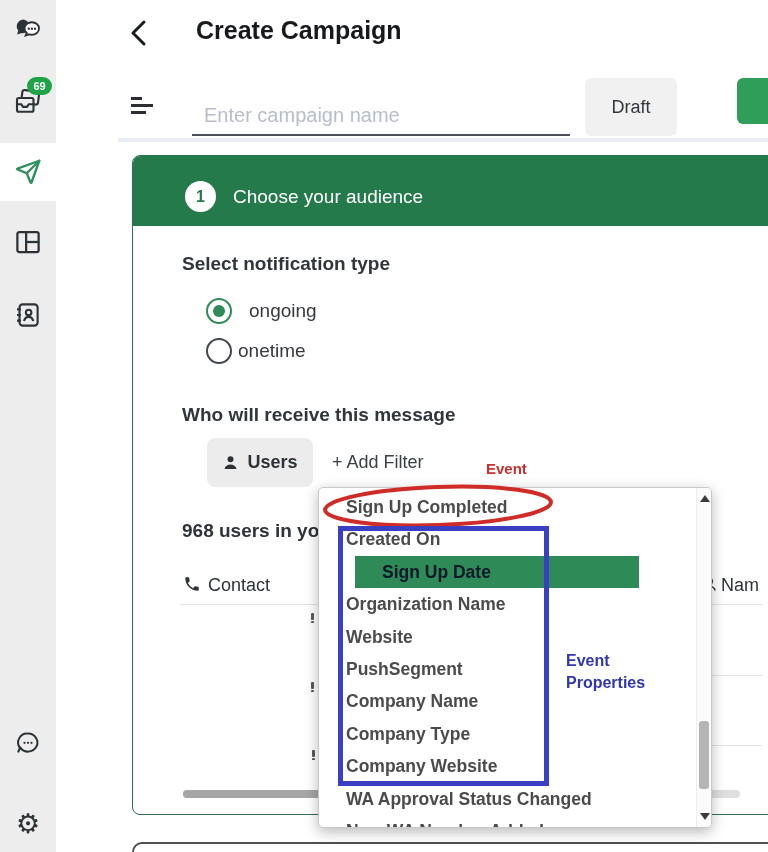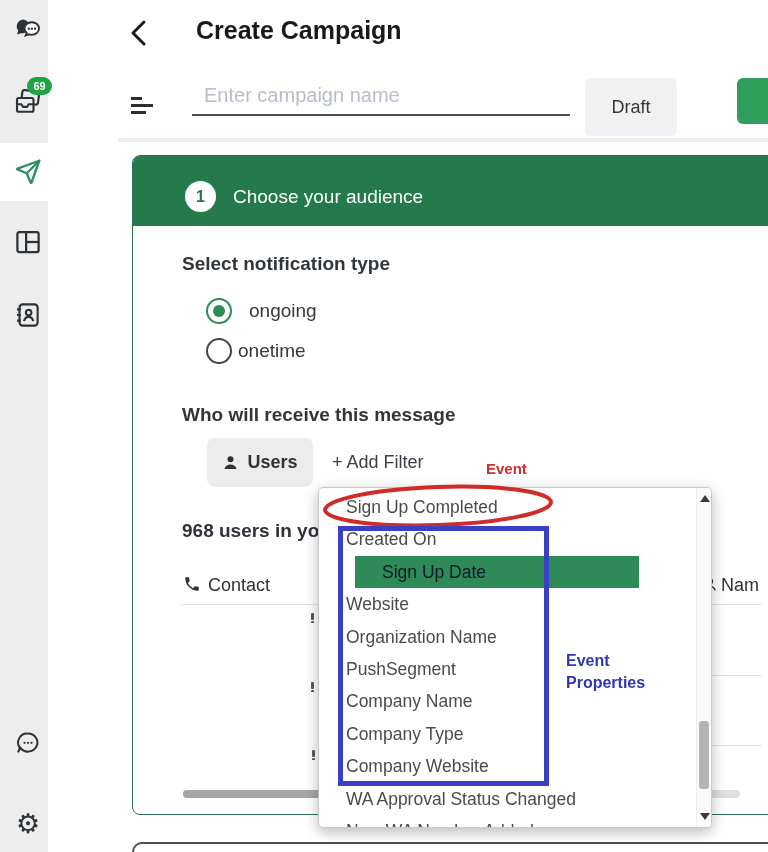--- a/index.html
+++ b/index.html
@@ -2,29 +2,29 @@
 <html><head>
 <meta charset="utf-8">
 <style>
   * { margin:0; padding:0; box-sizing:border-box; }
   html,body { width:768px; height:852px; }
   body { font-family:"Liberation Sans", sans-serif; background:#fff; }
   .screen { position:relative; width:768px; height:852px; overflow:hidden; background:#fff; }
   .abs { position:absolute; }
 
   
-  .sidebar { position:absolute; left:0; top:0; width:48px; height:852px; background:#ededed; }
+  .sidebar { position:absolute; left:0; top:0; width:56px; height:852px; background:#ededed; }
   .side-item { position:absolute; left:0; width:56px; height:56px; display:flex; align-items:center; justify-content:center; }
   .side-item.active { background:#ffffff; height:58px; }
   .badge { position:absolute; left:27px; top:77px; min-width:25px; height:18px; background:#1ea446; border-radius:9px;
            color:#fff; font-size:11px; font-weight:700; display:flex; align-items:center; justify-content:center; padding:0 4px; }
 
   
   .page-title { position:absolute; left:156px; top:16px; font-size:25px; font-weight:700; color:#17191c;margin-left:40px; }
-  .name-input { position:absolute; left:192px; top:80px; width:378px; height:36px; border:none; outline:none;
+  .name-input { position:absolute; left:192px; top:100px; width:378px; height:36px; border:none; outline:none;
                 border-bottom:2px solid #4b5056; font-size:20px; color:#333; background:transparent; padding:0 0 4px 12px;
                 font-family:"Liberation Sans",sans-serif; }
   .name-input::placeholder { color:#b7bec9; }
   .btn-draft { position:absolute; left:585px; top:78px; width:92px; height:58px; background:#f1f1f2; border:none;
                border-radius:6px; font-size:18px; color:#33373c; font-family:"Liberation Sans",sans-serif; cursor:pointer; }
   .btn-green { position:absolute; left:737px; top:78px; width:52px; height:46px; background:#2f9e59; border:none; border-radius:6px; }
   .top-divider { position:absolute; left:118px; top:138px; width:650px; height:4px; background:#e9edf3; }
 
   
   .card { position:absolute; left:132px; top:155px; width:700px; height:660px; border:1px solid #2b7350;
@@ -53,21 +53,21 @@
 
   .hscroll-track { position:absolute; left:183px; top:790px; width:557px; height:8px; background:#dfdfdf; border-radius:4px; }
   .hscroll-thumb { position:absolute; left:0; top:0; width:145px; height:8px; background:#a6a6a6; border-radius:4px; }
 
   .card2 { position:absolute; left:132px; top:842px; width:700px; height:60px; border:2px solid #4f4f4f; border-radius:10px; background:#fff; }
 
   
   .dropdown { position:absolute; left:318px; top:487px; width:394px; height:341px; background:#fff;
               border:1px solid #c9c9c9; border-radius:5px; box-shadow:0 4px 14px rgba(0,0,0,.28);
               z-index:5; overflow:hidden; }
-  .dd-list { position:absolute; left:0; top:3px; width:320px; }
+  .dd-list { position:absolute; left:0; top:3px; width:320px;font-weight:bold; }
   .dd-row { height:32.4px; line-height:32.4px; padding-left:27px; font-size:17.5px; color:#4b4b4b;
             white-space:nowrap; cursor:pointer; }
   .dd-selected { background:#2e8b57; color:#0f172a;margin-left:36px; }
   .dd-scrollbar { position:absolute; right:0; top:0; width:15px; height:100%; background:#fbfbfb; border-left:1px solid #ededed; }
   .dd-arrow-up, .dd-arrow-down { position:absolute; left:3px; width:0; height:0; border-left:5px solid transparent; border-right:5px solid transparent; }
   .dd-arrow-up { top:7px; border-bottom:7px solid #3c3c3c; }
   .dd-arrow-down { bottom:7px; border-top:7px solid #3c3c3c; }
   .dd-thumb { position:absolute; left:2px; top:233px; width:10px; height:68px; background:#b5b5b5; border-radius:3px; cursor:grab; }
 
   
@@ -224,22 +224,22 @@
     <div class="hscroll-thumb"></div>
   </div>
 
   <section class="card2"></section>
 
   <div class="dropdown">
     <div class="dd-list">
       <div class="dd-row">Sign Up Completed</div>
       <div class="dd-row">Created On</div>
       <div class="dd-row dd-selected">Sign Up Date</div>
+      <div class="dd-row">Organization Name</div>
       <div class="dd-row">Website</div>
-      <div class="dd-row">Organization Name</div>
       <div class="dd-row">PushSegment</div>
       <div class="dd-row">Company Name</div>
       <div class="dd-row">Company Type</div>
       <div class="dd-row">Company Website</div>
       <div class="dd-row">WA Approval Status Changed</div>
       <div class="dd-row">New WA Number Added</div>
     </div>
     <div class="dd-scrollbar">
       <div class="dd-arrow-up"></div>
       <div class="dd-thumb"></div>

